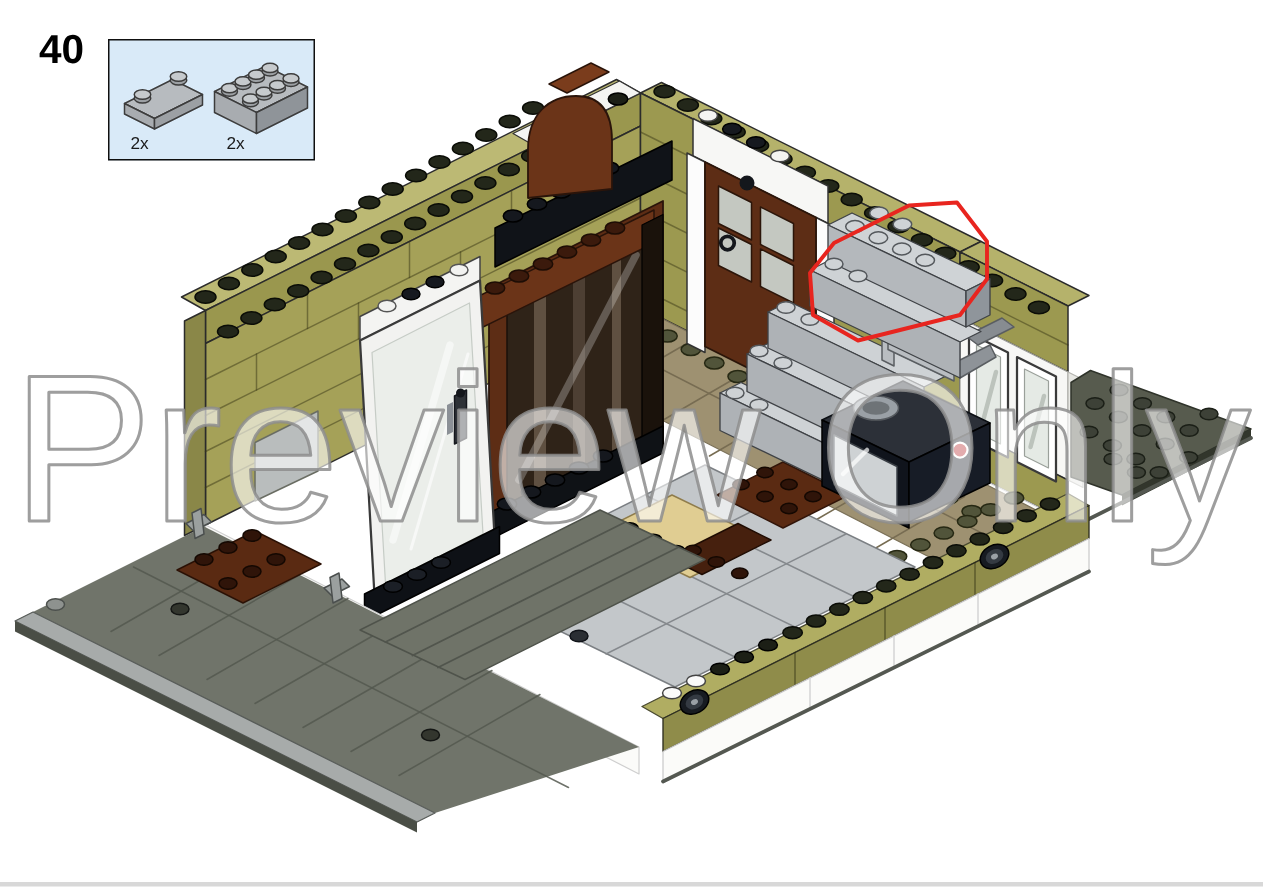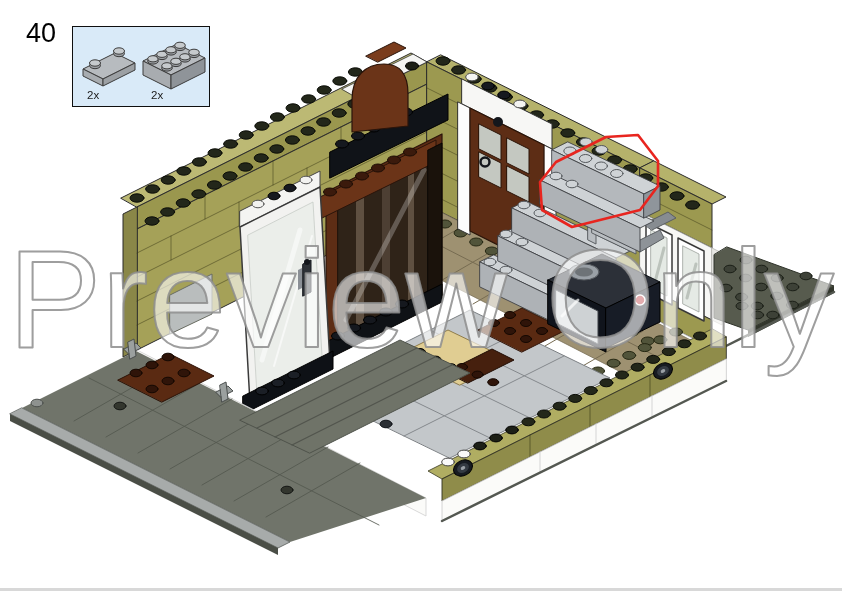--- a/index.html
+++ b/index.html
@@ -1,18 +1,18 @@
 <!DOCTYPE html>
 <html><head>
 <meta charset="utf-8">
 <style>
   html,body{margin:0;padding:0;background:#ffffff;}
   .page{position:relative;width:842px;height:596px;background:#ffffff;overflow:hidden;
         font-family:"Liberation Sans",sans-serif;}
-  .step-number{position:absolute;left:26px;top:18px;font-size:27px;font-weight:normal;color:#000;}
+  .step-number{position:absolute;left:26px;top:18px;font-size:27px;font-weight:bold;color:#000;}
   .parts-box{position:absolute;left:72px;top:26px;width:138px;height:81px;background:#d9eaf8;
              border:1.6px solid #0f0f0f;box-sizing:border-box;text-align:right;}
   .parts-box svg{position:absolute;left:0;top:0;}
   .scene{position:absolute;left:0;top:0;}
   .footer-rule{position:absolute;left:0;top:588px;width:842px;height:3px;background:#d8d8d8;}
   .qty{font-size:11.5px;fill:#1a1a1a;font-family:"Liberation Sans",sans-serif;}
   .wm{font-family:"Liberation Sans",sans-serif;}
   polygon,path,ellipse,circle,line{vector-effect:none;}
 </style>
 </head>

